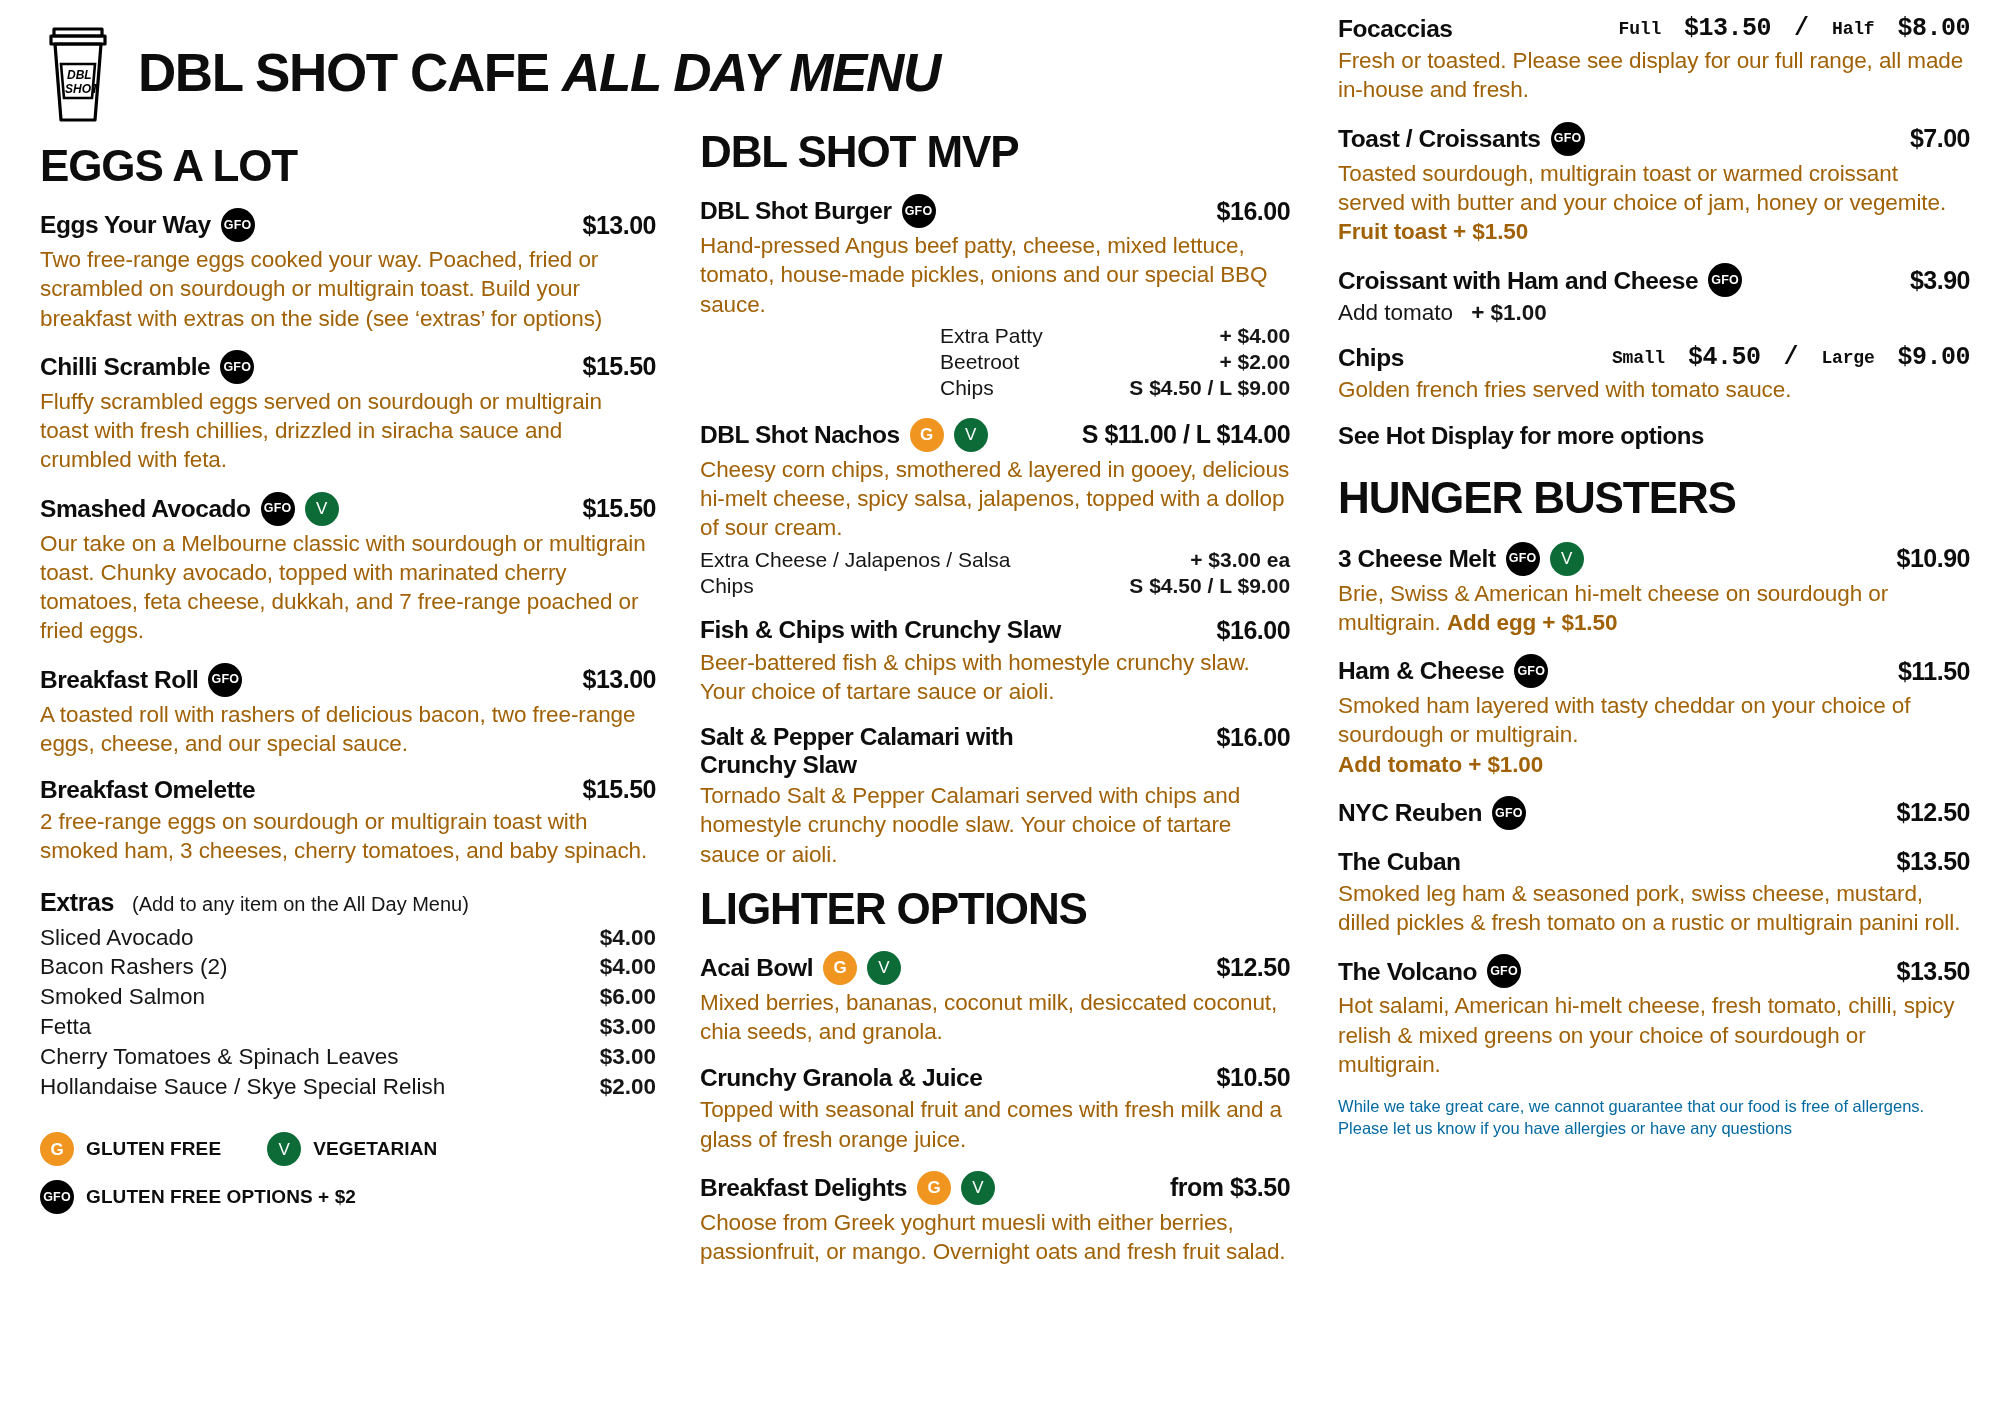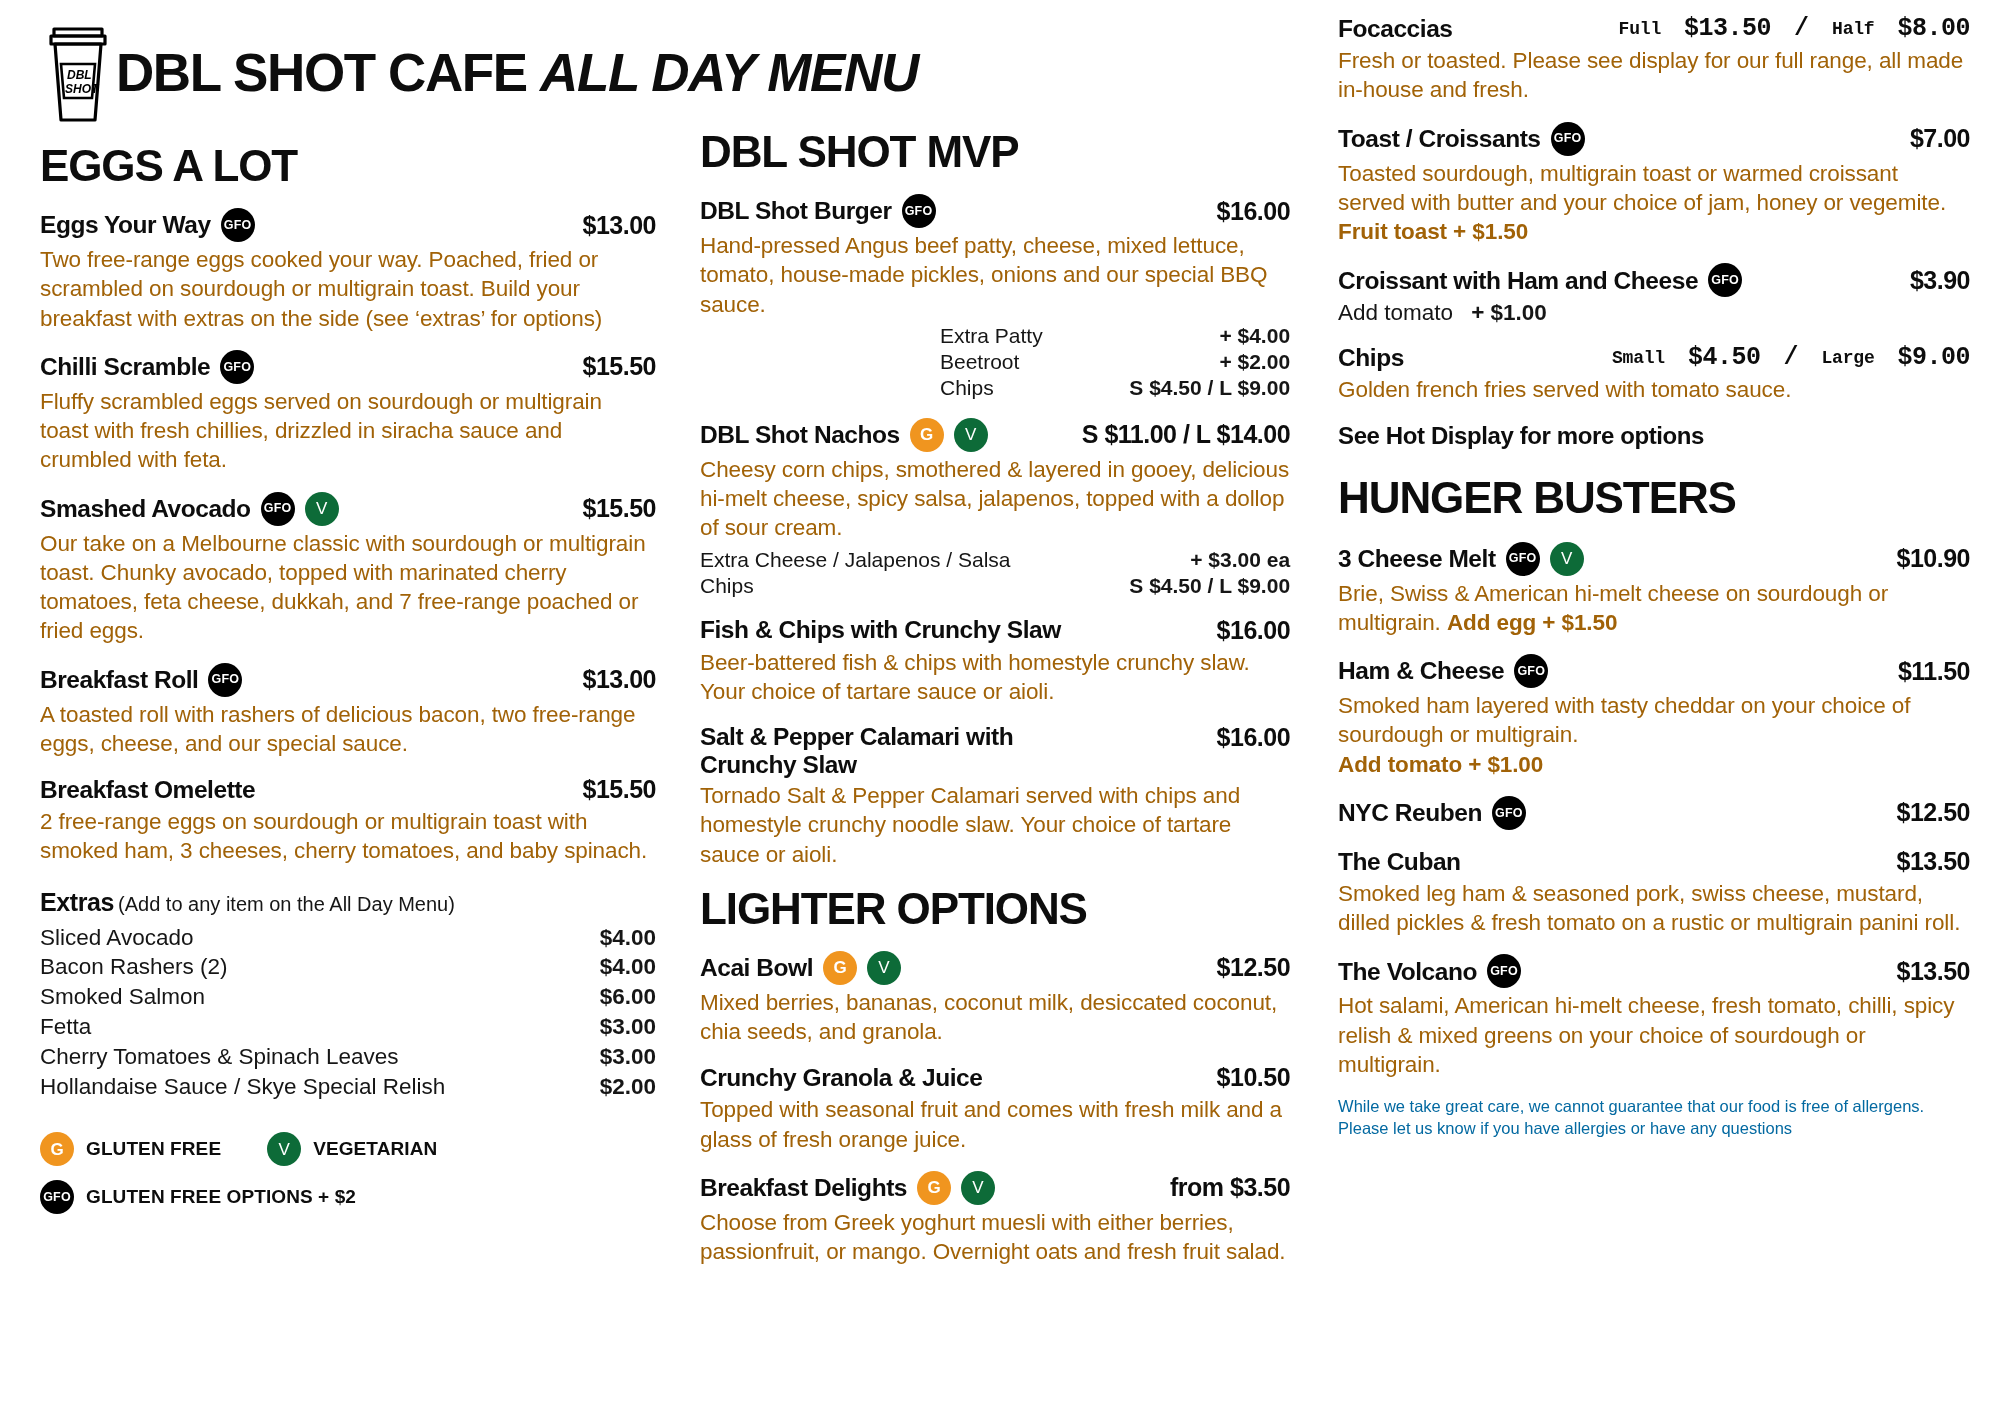--- a/index.html
+++ b/index.html
@@ -11,21 +11,21 @@
     overflow: hidden;
   }
   .page { position: relative; width: 2000px; height: 1414px; padding: 14px 22px 0 22px; display: flex; gap: 0; }
 
   .col { position: relative; }
   .col-left   { width: 660px; padding-left: 18px; padding-right: 26px; }
   .col-mid    { width: 640px; padding-left: 18px; padding-right: 30px; }
   .col-right  { width: 660px; padding-left: 18px; padding-right: 8px; }
 
   
-  .header { display: flex; align-items: center; height: 116px; margin-bottom: 14px; text-align: right;}
+  .header { display: flex; align-items: center; gap: 22px; height: 116px; margin-bottom: 14px; text-align: right;}
   .logo-cup { width: 76px; height: 106px; flex: 0 0 76px; position: relative; }
   .masthead {
     font-size: 53px; font-weight: 900; letter-spacing: -1.4px;
     white-space: nowrap; line-height: 1;
   }
   .masthead .ital { font-style: italic; }
 
   
   .section-title {
     font-size: 44px; font-weight: 900; letter-spacing: -1.1px;
@@ -67,21 +67,21 @@
   .subrows { margin-top: 4px; }
   .subrow {
     display: flex; align-items: baseline;
     font-size: 21px; line-height: 1.24; color: #161616;
   }
   .subrow .lbl { }
   .subrow .val { margin-left: auto; font-weight: 800; white-space: nowrap; padding-left: 14px;}
   .indent-right { padding-left: 240px; }
 
   
-  .extras-head { display: flex; align-items: baseline; gap: 4px; margin: 22px 0 6px 0; }
+  .extras-head { display: flex; align-items: baseline; gap: 18px; margin: 22px 0 6px 0; }
   .extras-title { font-size: 25px; font-weight: 800; letter-spacing: -0.4px; }
   .extras-note { font-size: 20px; color: #161616; }
   .extras-row {
     display: flex; align-items: baseline;
     font-size: 22.5px; line-height: 1.33; color: #161616;
   }
   .extras-row .price { margin-left: auto; font-weight: 800; white-space: nowrap; }
 
   
   .legend { margin-top: 30px; }

